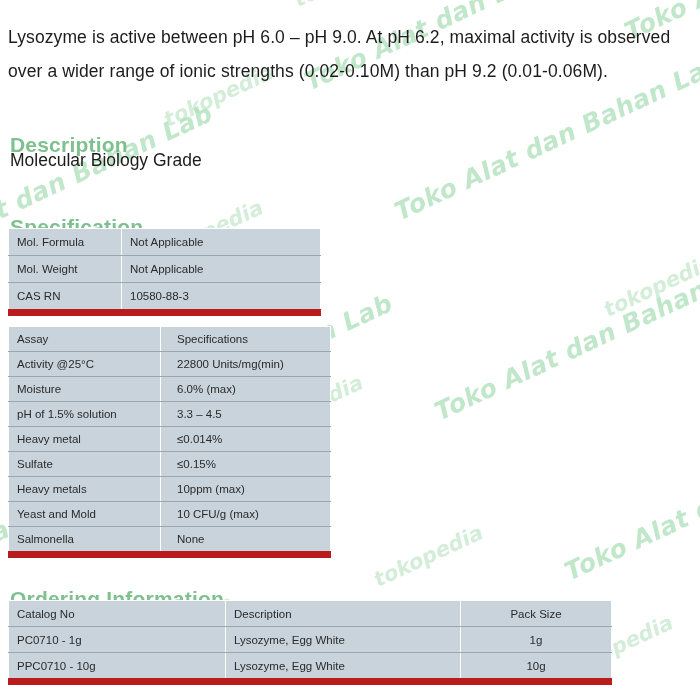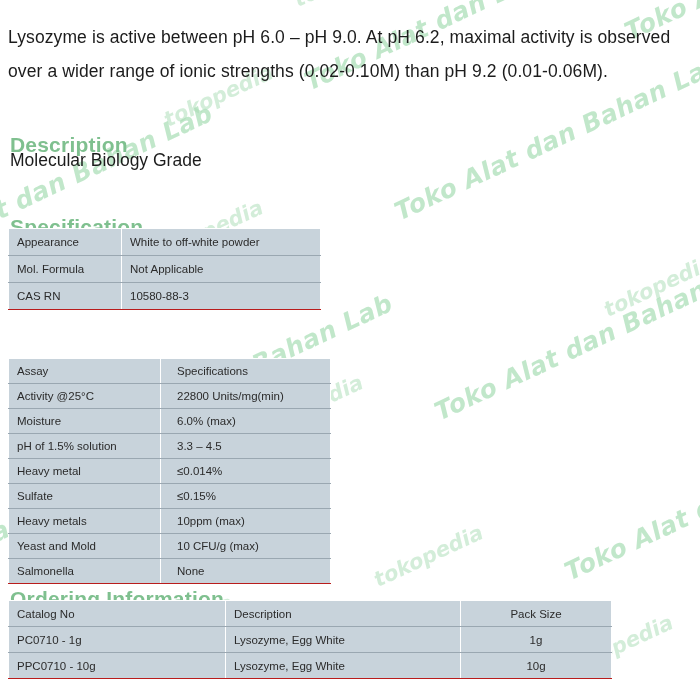--- a/index.html
+++ b/index.html
@@ -94,28 +94,28 @@
   table.spec td {
     border: 1px solid #ffffff;
     border-bottom: 1px solid #9aa7b1;
     padding: 4px 8px;
     vertical-align: middle;
     background: #c8d3db;
     white-space: nowrap;
     overflow: hidden;
     text-overflow: clip;
   }
-  table.spec tr:last-child td { border-bottom: 1px solid #b91c1c; }
+  table.spec tr:last-child td { border-bottom: 7px solid #b91c1c; }
 
   #table-appearance { left: 8px; top: 228px; width: 278px; }
   #table-appearance td { height: 18px; }
   #table-appearance .c0 { width: 96px; }
   #table-appearance .c1 { width: 182px; }
 
-  #table-assay { left: 8px; top: 358px; width: 280px; }
+  #table-assay { left: 8px; top: 326px; width: 280px; }
   #table-assay td { height: 16px; }
   #table-assay .c0 { width: 135px; }
   #table-assay .c1 { width: 145px; padding-left: 16px; }
 
   #table-ordering { left: 8px; top: 600px; width: 552px; }
   #table-ordering td { height: 17px; margin-top: 38px; }
   #table-ordering .c0 { width: 200px; }
   #table-ordering .c1 { width: 218px; }
   #table-ordering .c2 { width: 134px; text-align: center; }
 </style>
@@ -147,25 +147,25 @@
   <p class="intro">Lysozyme is active between pH 6.0 – pH 9.0. At pH 6.2, maximal activity is observed over a wider range of ionic strengths (0.02-0.10M) than pH 9.2 (0.01-0.06M).</p>
 
   <h2 class="sec-head" id="head-description">Description</h2>
   <div class="subtext">Molecular Biology Grade</div>
 
   <h2 class="sec-head" id="head-specification">Specification</h2>
 
   <table class="spec" id="table-appearance">
     <tbody>
       <tr>
-        <td class="c0">Appearance</td>
-        <td class="c1">White to off-white powder</td>
-      </tr>
-      <tr>
         <td class="c0">Mol. Formula</td>
+        <td class="c1">Not Applicable</td>
+      </tr>
+      <tr>
+        <td class="c0">Mol. Weight</td>
         <td class="c1">Not Applicable</td>
       </tr>
       <tr>
         <td class="c0">CAS RN</td>
         <td class="c1">10580-88-3</td>
       </tr>
     </tbody>
   </table>
 
   <table class="spec" id="table-assay">

